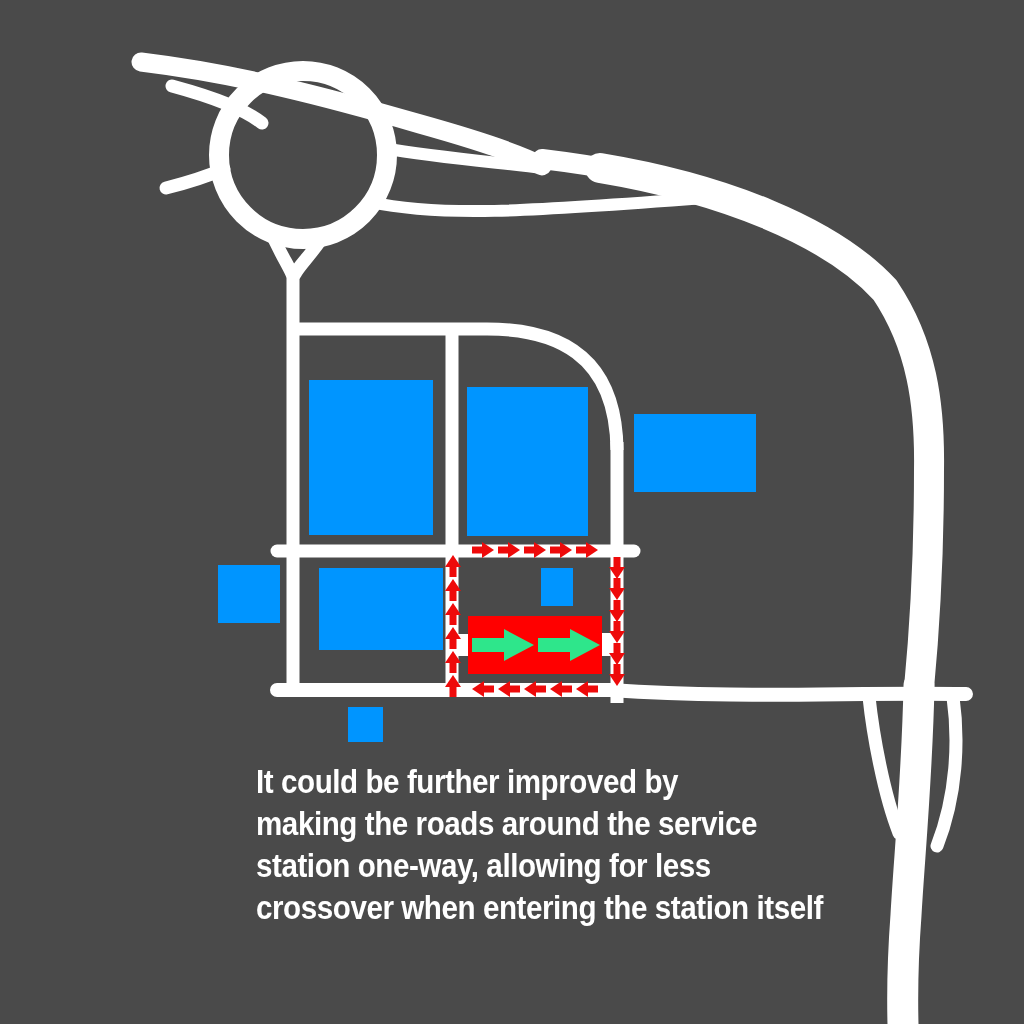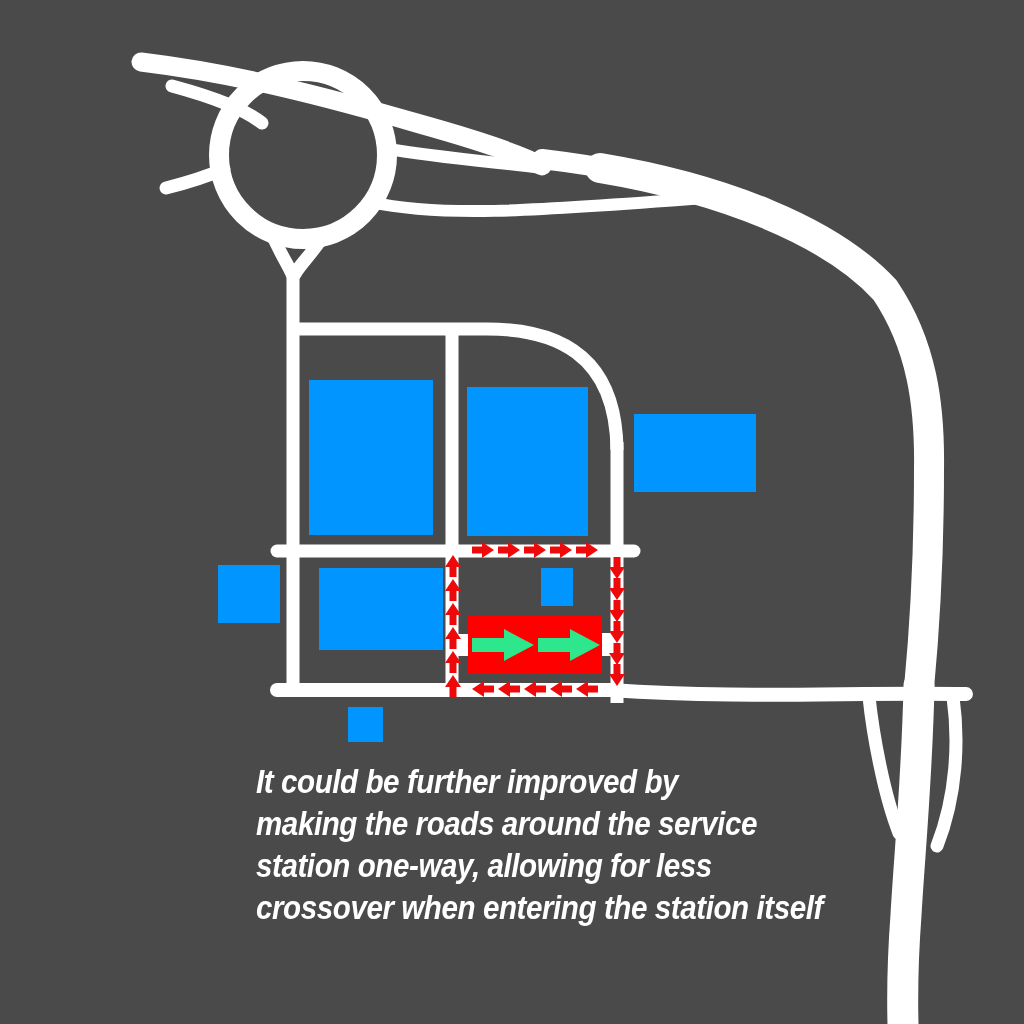--- a/index.html
+++ b/index.html
@@ -10,21 +10,21 @@
     --one-way-arrow:#ee0a0a;
     --flow-arrow:#2ee68b;
   }
   html,body{margin:0;padding:0;}
   body{
     width:1024px;height:1024px;overflow:hidden;
     background:var(--background);
     font-family:"Liberation Sans","DejaVu Sans",sans-serif;
     position:relative;
   }
-  .stage{position:absolute;inset:0;width:1024px;height:826px;font-style:italic;}
+  .stage{position:absolute;inset:0;width:1024px;height:826px;}
   svg{display:block}
   .road{stroke:var(--road);fill:none;stroke-linecap:round;}
   .road.sq{stroke-linecap:butt;}
   .building{fill:var(--building);}
   .station-rect{fill:var(--station);}
   .stub{fill:var(--road);}
   .ow{fill:var(--one-way-arrow);}
   .flow{fill:var(--flow-arrow);}
   .caption{
     position:absolute;left:256px;top:760px;width:760px;

